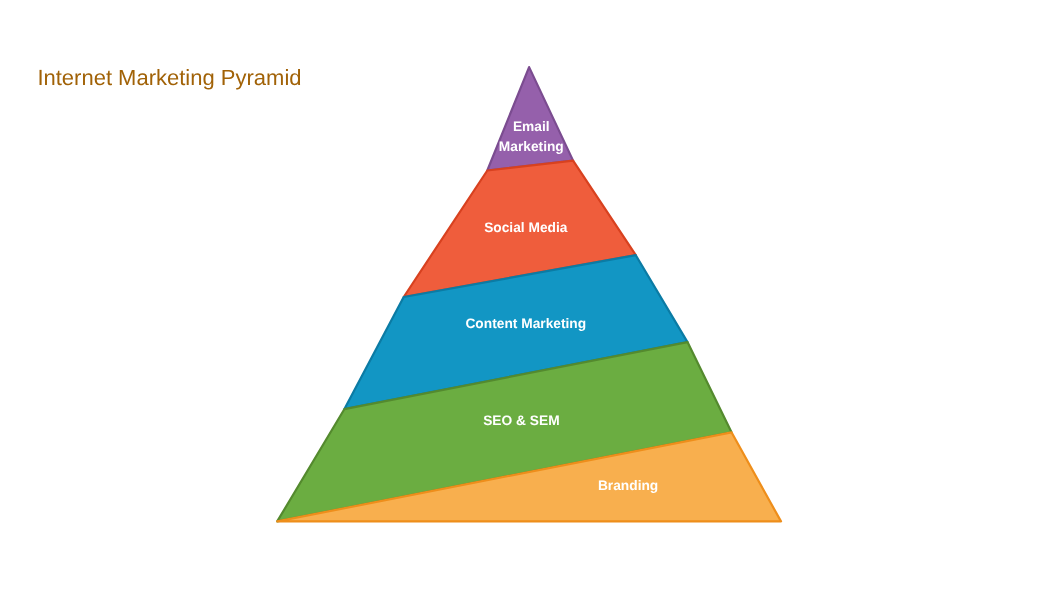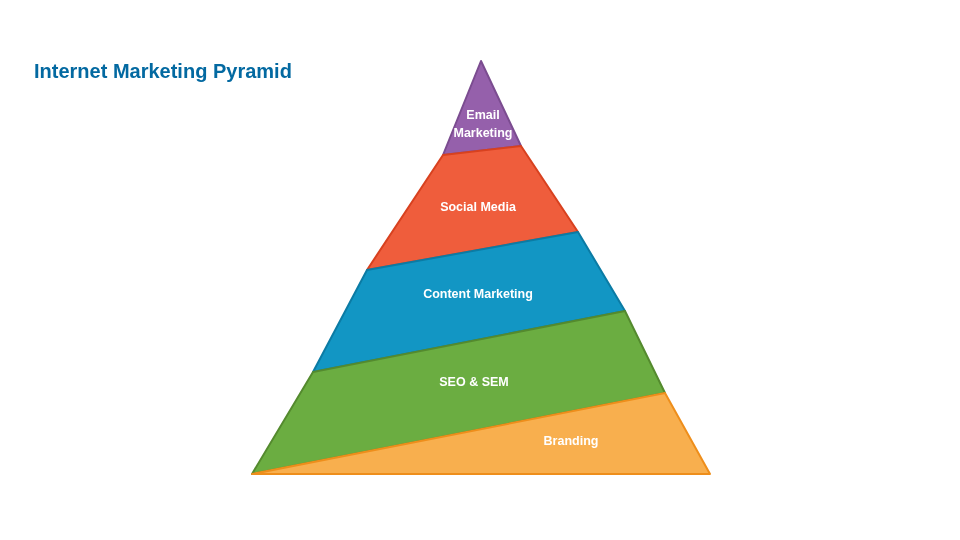--- a/index.html
+++ b/index.html
@@ -63,21 +63,21 @@
     text-anchor: middle;
     dominant-baseline: middle;
   }
 </style>
 </head>
 <body>
 
 <div id="slide" style="background: rgb(255, 255, 255);">
 
 
-  <div id="subtitle" style="color: #0369a1; font-weight: bold;">Internet Marketing Pyramid</div>
+  <div id="subtitle" style="color: #a16207;">Internet Marketing Pyramid</div>
 
   <div id="pyramid-wrap">
     <svg class="pyramid" viewBox="0 0 960 540" xmlns="http://www.w3.org/2000/svg">
 
       <g>
         <polygon class="band-shape" points="481,61 521,146 443,155" fill="#9560AB" stroke="#7B4C90" stroke-width="2" stroke-linejoin="round"></polygon>
         <text class="band-label" x="483" y="116">Email</text>
         <text class="band-label" x="483" y="134">Marketing</text>
       </g>
 

